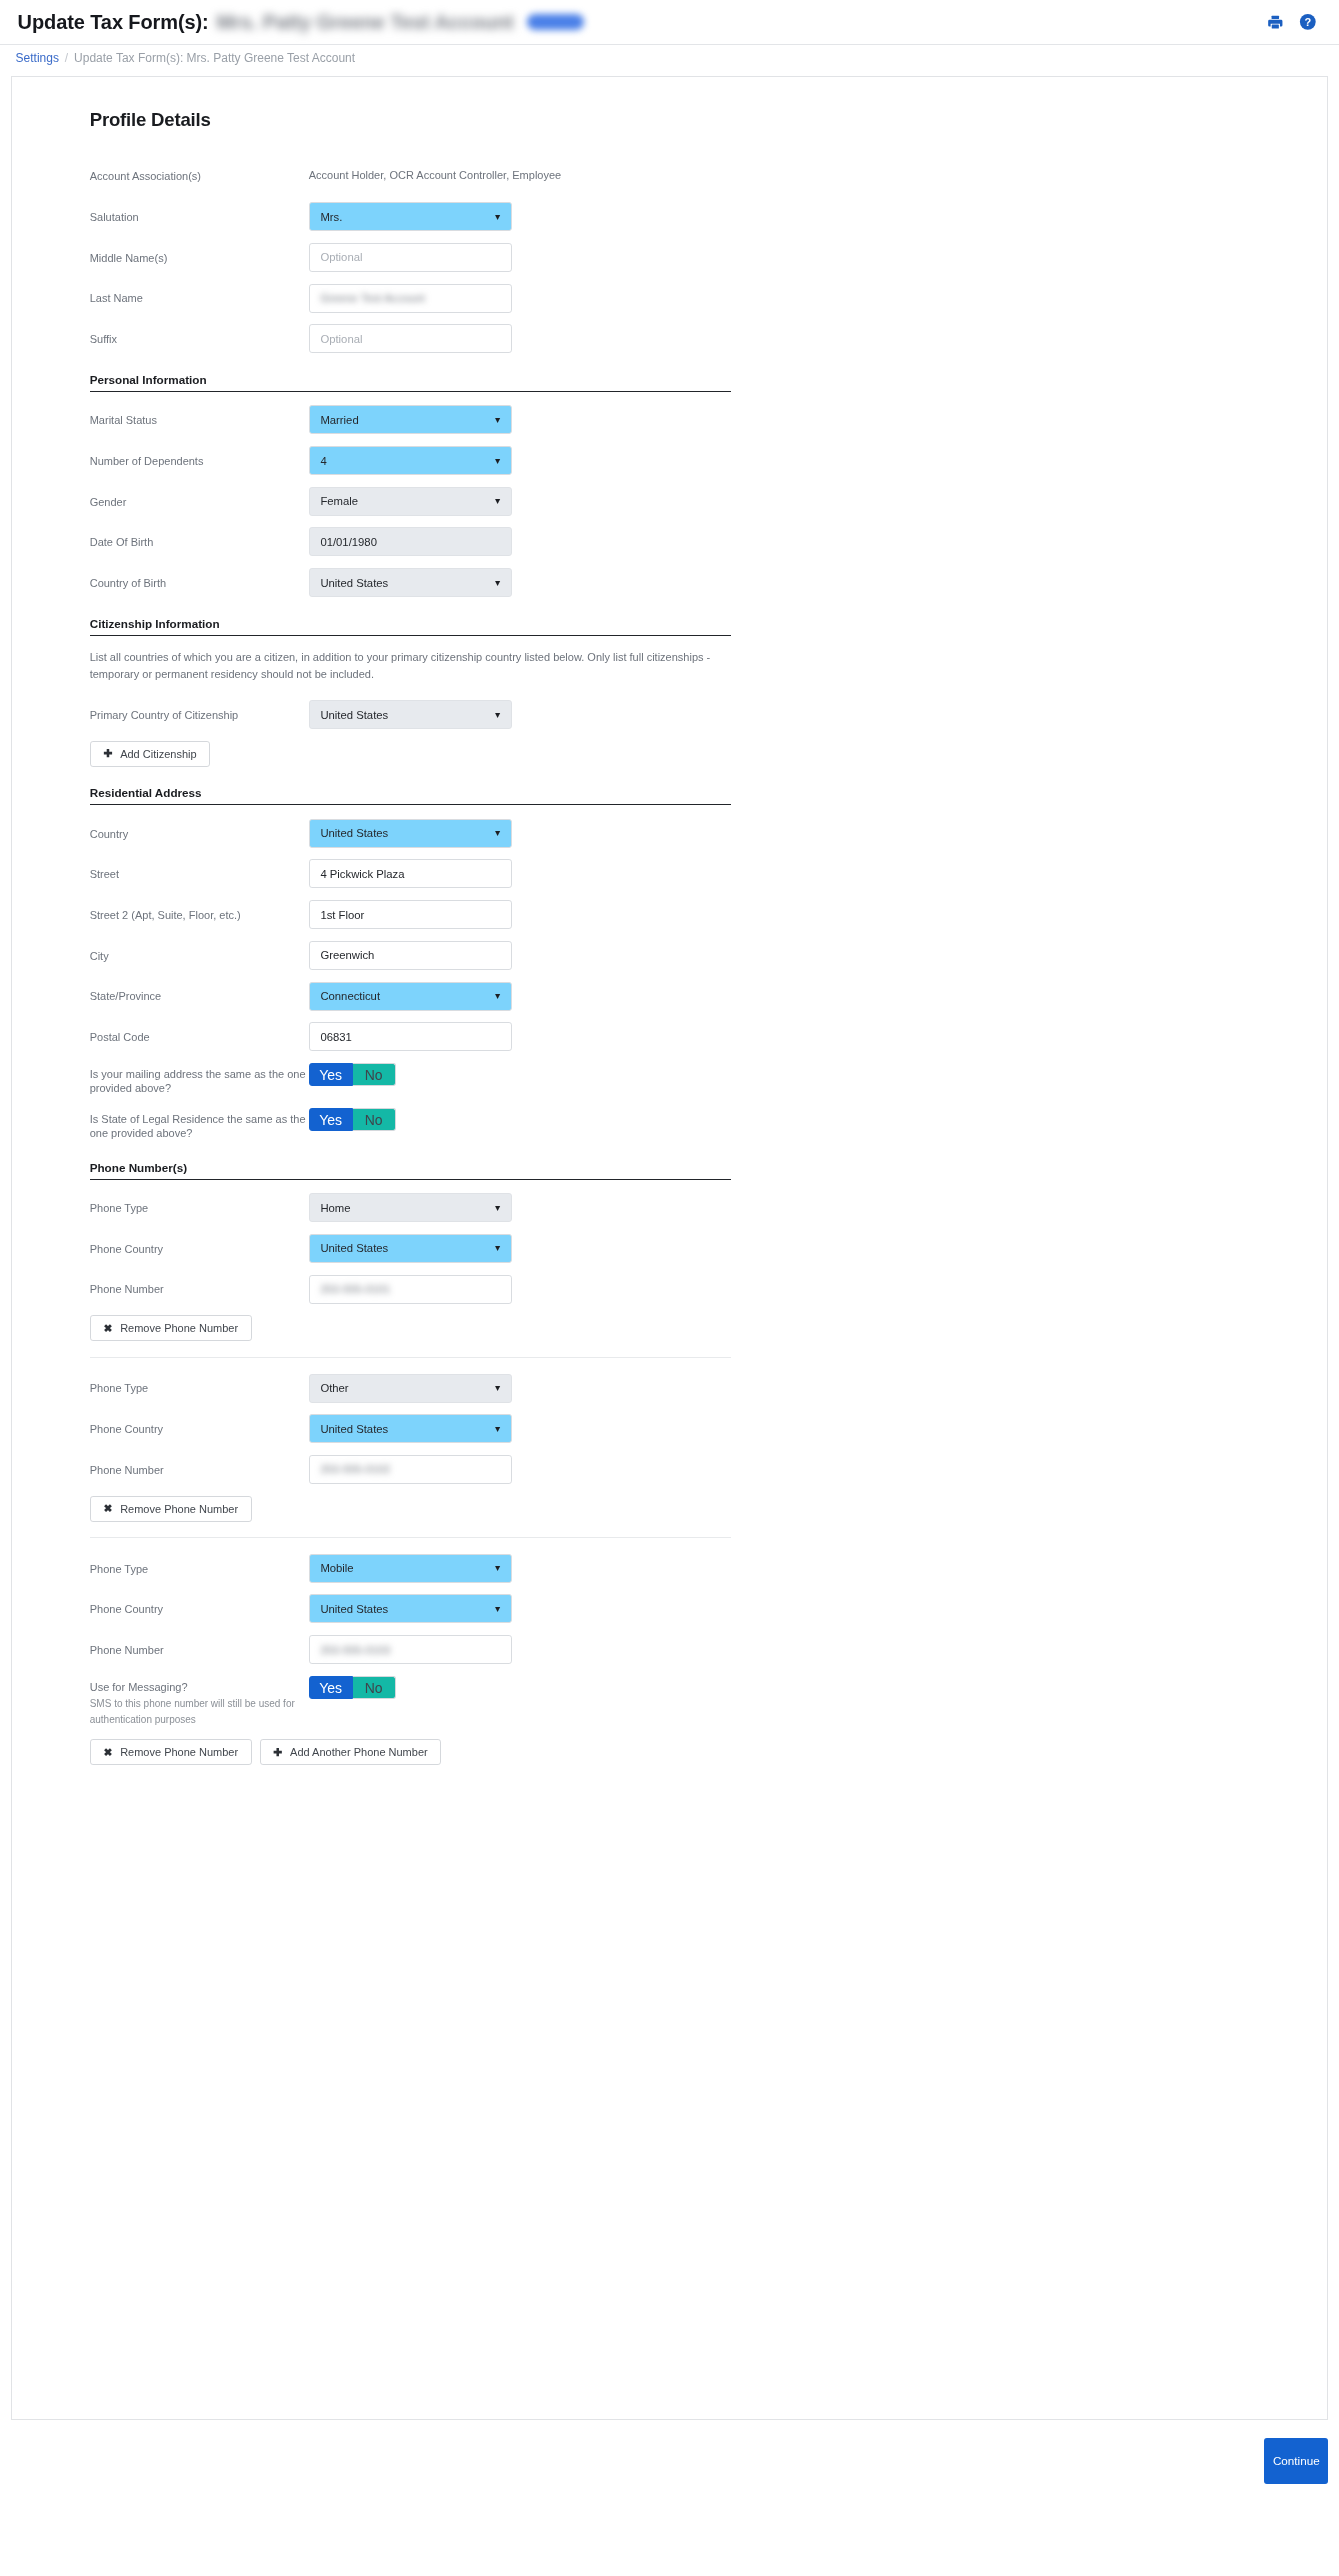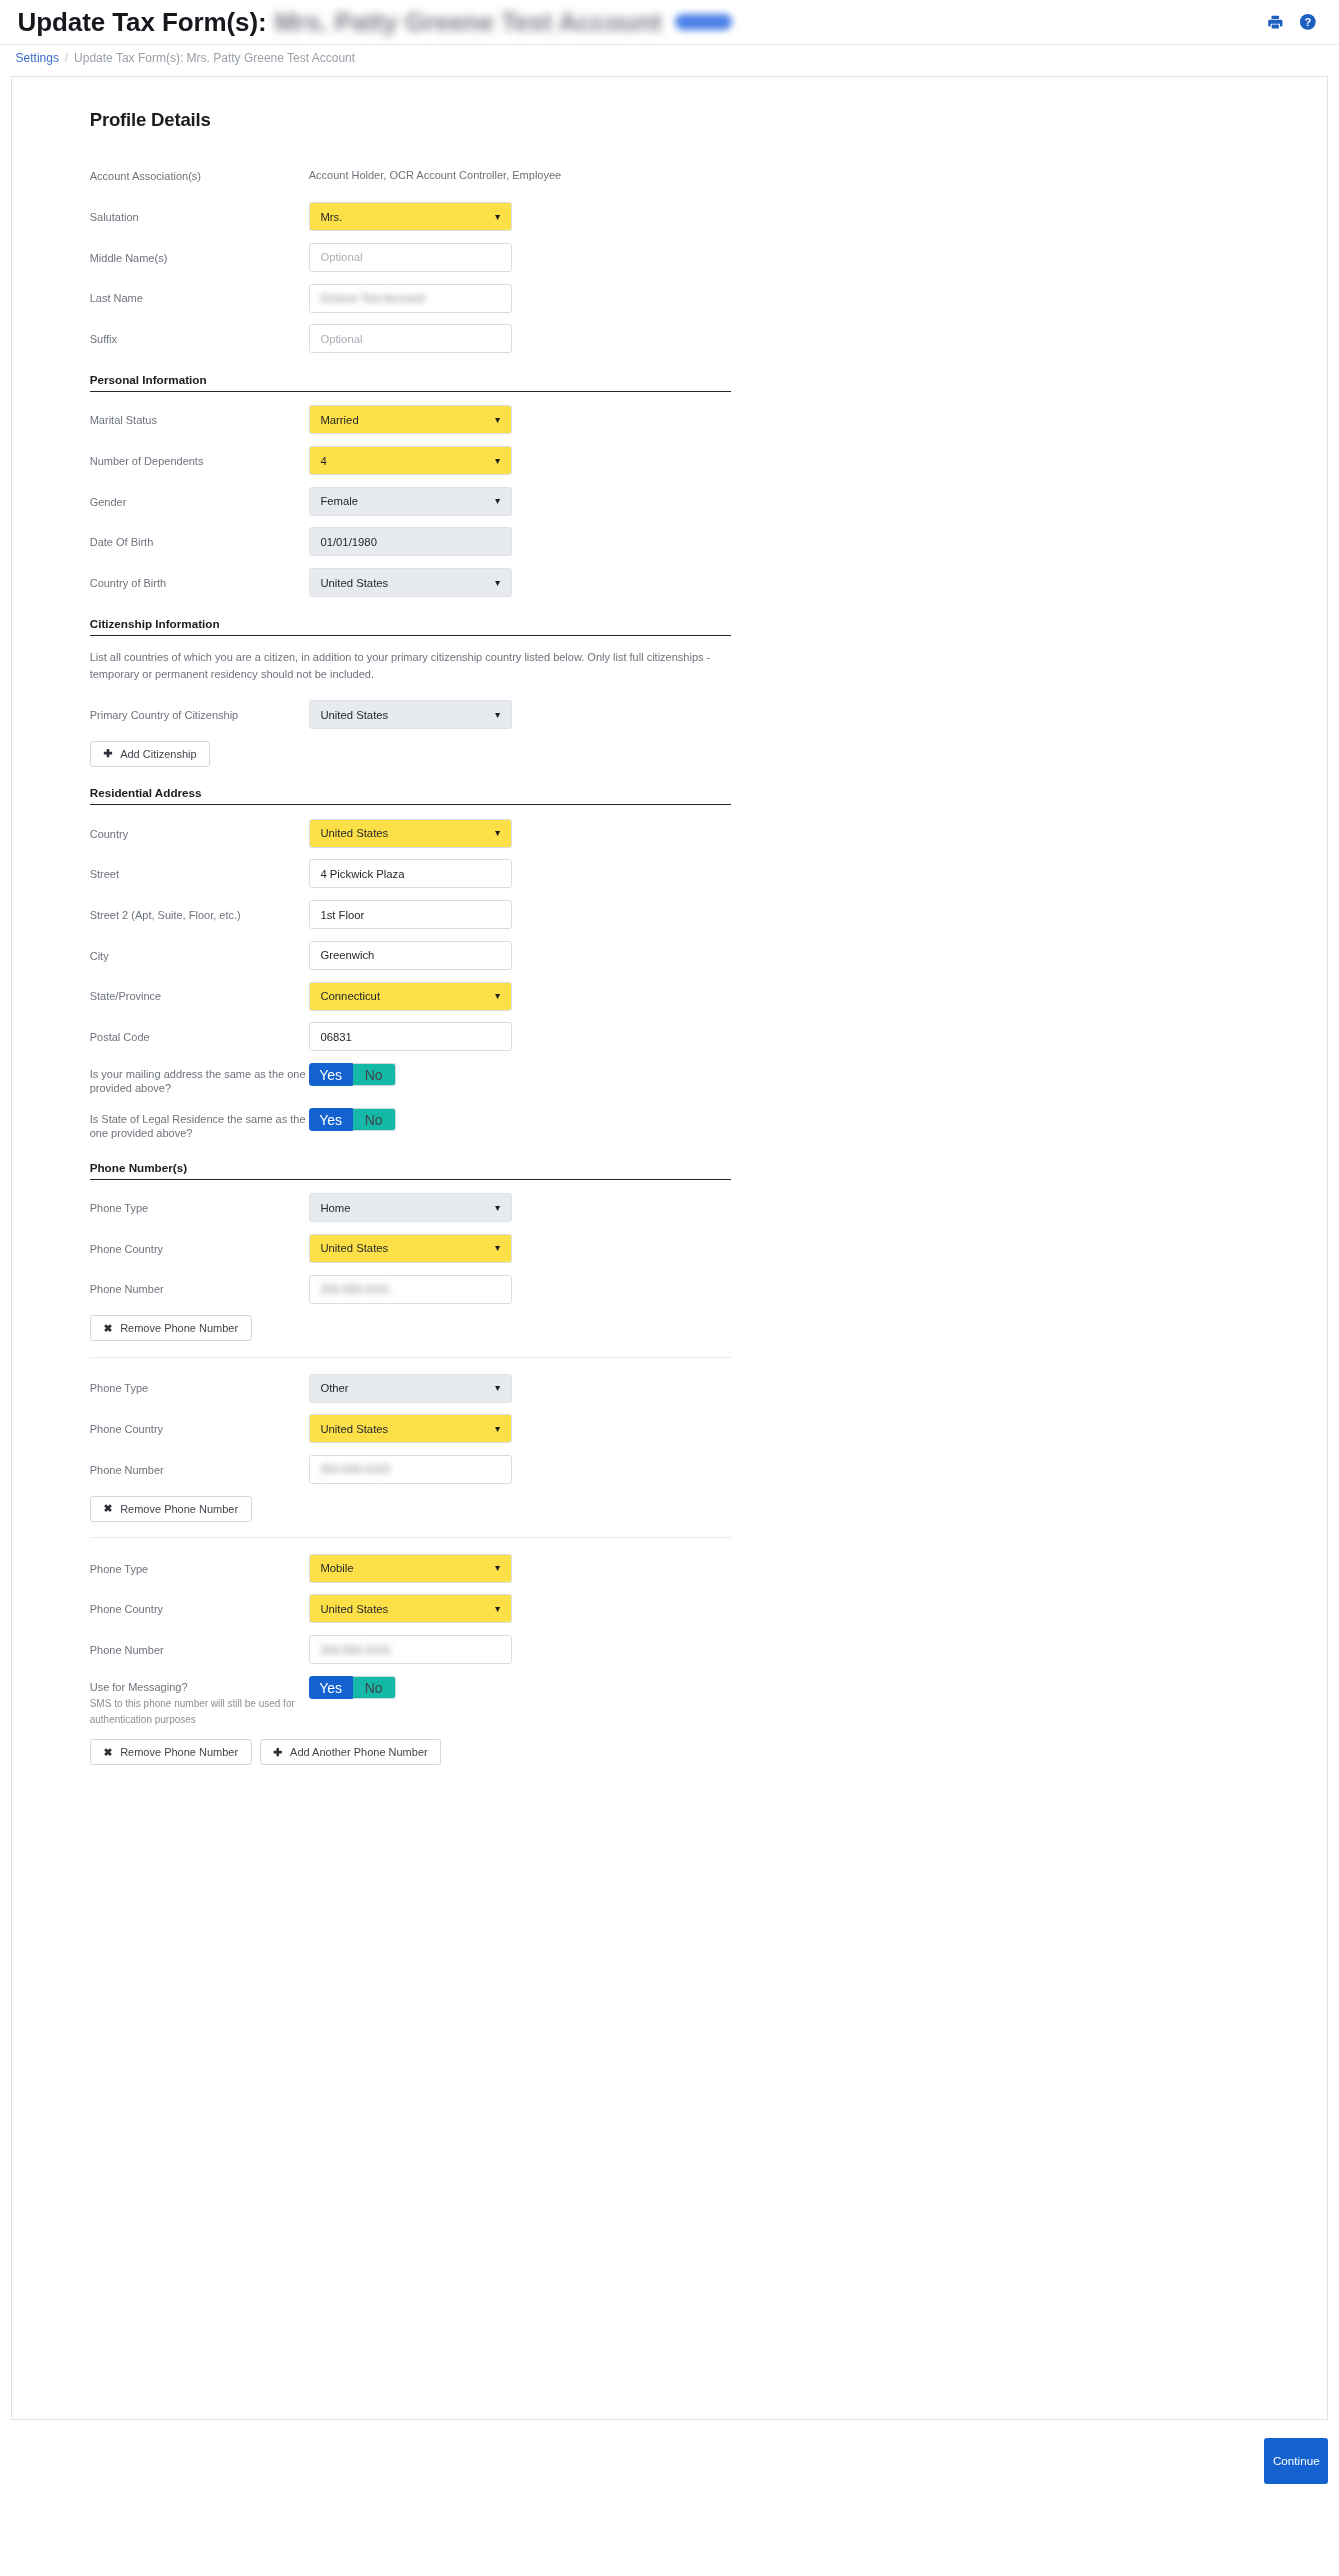--- a/index.html
+++ b/index.html
@@ -14,21 +14,21 @@
   
   .topbar {
     height: 45px;
     display: flex;
     align-items: center;
     padding: 0 21.5px 0 17.6px;
     border-bottom: 1px solid #e3e5e8;
     background: #fff;
   }
   .page-title {
-    font-size: 26px;
+    font-size: 20px;
     font-weight: 700;
     color: #16181d;
     letter-spacing: -0.1px;
     display: flex;
     align-items: center;
     gap: 7.8px;
     white-space: nowrap;
   }
   .redact {
     display: inline-block;
@@ -150,21 +150,21 @@
     position: absolute;
     right: 9.8px; top: 0; bottom: 0;
     display: flex; align-items: center;
     pointer-events: none;
     color: #1d1f23;
     font-size: 8.8px;
   }
   .fakesel {
     width: 203px; height: 29px;
     border: 1px solid #d9dce0; border-radius: 2.9px;
-    background: #fde047; font-size: 11.3px; color: #25282d;
+    background: #7dd3fc; font-size: 11.3px; color: #25282d;
     padding: 0 25.4px 0 10.7px;
     display: flex; align-items: center; cursor: pointer;
   }
   .fakesel.disabled { background: #e7eaee; border-color: #dfe2e6; }
 
   
   .sec {
     margin: 19.5px 0 13.7px 0;
     padding-bottom: 4.9px;
     border-bottom: 1.6px solid #22252a;

